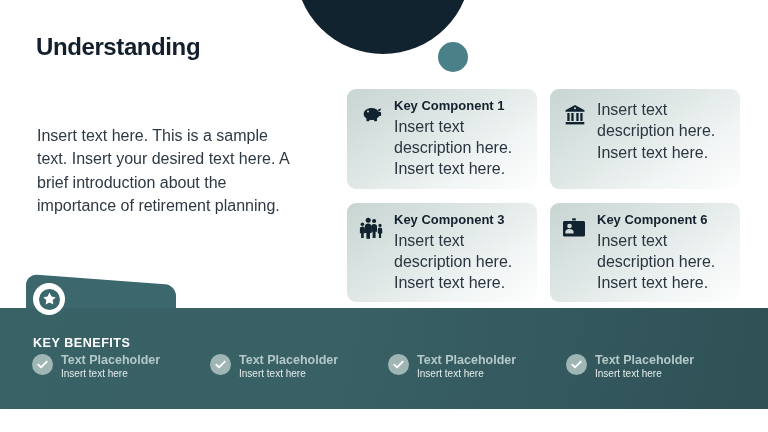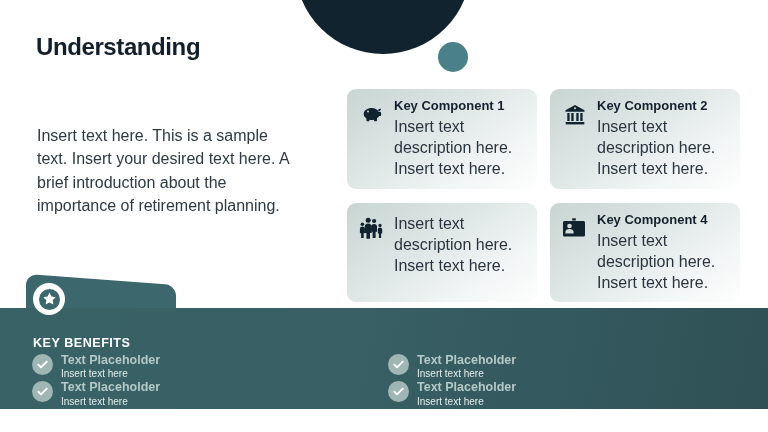--- a/index.html
+++ b/index.html
@@ -124,21 +124,21 @@
     font-weight:bold;
     letter-spacing:0.5px;
     color:#ffffff;
     z-index:3;
   }
   .kb-items{
     position:absolute;
     left:32px; top:353px;
     width:712px;
     display:grid;
-    grid-template-columns:repeat(2,1fr);
+    grid-template-columns:repeat(4,1fr);
     z-index:3;
   }
   .kb-item{ display:flex; align-items:flex-start; gap:8px; }
   .kb-check{
     flex:0 0 auto;
     width:21px; height:21px;
     border-radius:50%;
     background:#9fb6b4;
     display:flex; align-items:center; justify-content:center;
     margin-top:1px;
@@ -192,52 +192,52 @@
       <svg width="24" height="24" viewBox="0 0 24 24" fill="currentColor" aria-hidden="true">
         <path d="M12 2 2.5 7.2v1.6h19V7.2L12 2zm-1 3.2a1 1 0 1 1 2 0 1 1 0 0 1-2 0z"></path>
         <rect x="4.3" y="10" width="2.3" height="8"></rect>
         <rect x="8.3" y="10" width="2.3" height="8"></rect>
         <rect x="13.3" y="10" width="2.3" height="8"></rect>
         <rect x="17.3" y="10" width="2.3" height="8"></rect>
         <rect x="2.7" y="19" width="18.6" height="2.4"></rect>
       </svg>
     </span>
     <span class="card-body">
-      <span class="card-title" style="display: block;">Key Component 2</span>
       <span class="card-desc" style="display: block;">Insert text description here. Insert text here.</span>
     </span>
   </div>
 
   <div class="card">
     <span class="card-icon">
       <svg width="27" height="24" viewBox="0 0 27 24" fill="currentColor" aria-hidden="true">
         <circle cx="10.2" cy="4.3" r="2.5"></circle>
         <path d="M10.2 7.6c-2.1 0-3.5 1.3-3.5 3.2v6.1h1.7v5.8h3.6v-5.8h1.7v-6.1c0-1.9-1.4-3.2-3.5-3.2z"></path>
         <circle cx="16.1" cy="5" r="2.1"></circle>
         <path d="M16.1 7.9c-1.8 0-2.9 1.1-2.9 2.7v5.1h1.4v6.2h3v-6.2h1.4v-5.1c0-1.6-1.1-2.7-2.9-2.7z"></path>
         <circle cx="4.4" cy="8.2" r="1.8"></circle>
         <path d="M4.4 10.6c-1.5 0-2.5.9-2.5 2.3v4.3h1.2v4.7h2.6v-4.7h1.2v-4.3c0-1.4-1-2.3-2.5-2.3z"></path>
         <circle cx="22" cy="9.4" r="1.6"></circle>
         <path d="M22 11.6c-1.4 0-2.2.8-2.2 2v3.8h1.1v4.5h2.2v-4.5h1.1v-3.8c0-1.2-.8-2-2.2-2z"></path>
       </svg>
     </span>
     <span class="card-body">
+      <span class="card-title" style="display: block;">Key Component 3</span>
       <span class="card-desc" style="display: block;">Insert text description here. Insert text here.</span>
     </span>
   </div>
 
   <div class="card">
     <span class="card-icon">
       <svg width="25" height="22" viewBox="0 0 25 22" fill="currentColor" aria-hidden="true">
         <path d="M10.2 1.3h3.6v2.2h-3.6z"></path>
         <path d="M2.6 3.9h18.8c.9 0 1.6.7 1.6 1.6v12.5c0 .9-.7 1.6-1.6 1.6H2.6c-.9 0-1.6-.7-1.6-1.6V5.5c0-.9.7-1.6 1.6-1.6zm4.9 2.8a2.3 2.3 0 1 0 0 4.6 2.3 2.3 0 0 0 0-4.6zm0 5.4c-2.3 0-4.1 1.2-4.1 2.7v1.6h8.2v-1.6c0-1.5-1.8-2.7-4.1-2.7zM13.6 7h7.2v1.8h-7.2zm0 3.5h7.2v1.8h-7.2zm0 3.5h7.2v1.8h-7.2z"></path>
       </svg>
     </span>
     <span class="card-body">
-      <span class="card-title" style="display: block;">Key Component 4</span>
+      <span class="card-title" style="display: block;">Key Component 6</span>
       <span class="card-desc" style="display: block;">Insert text description here. Insert text here.</span>
     </span>
   </div>
 
 </div>
 
 <div class="kb-tab"></div>
 <div class="kb-band"></div>
 
 <div class="kb-star">

